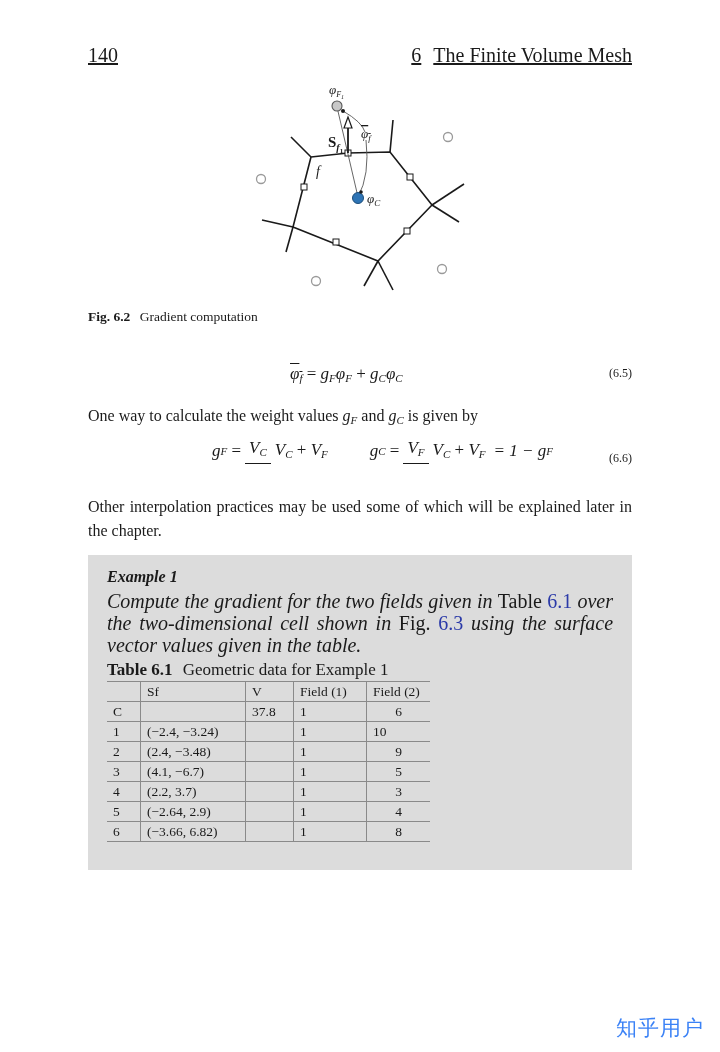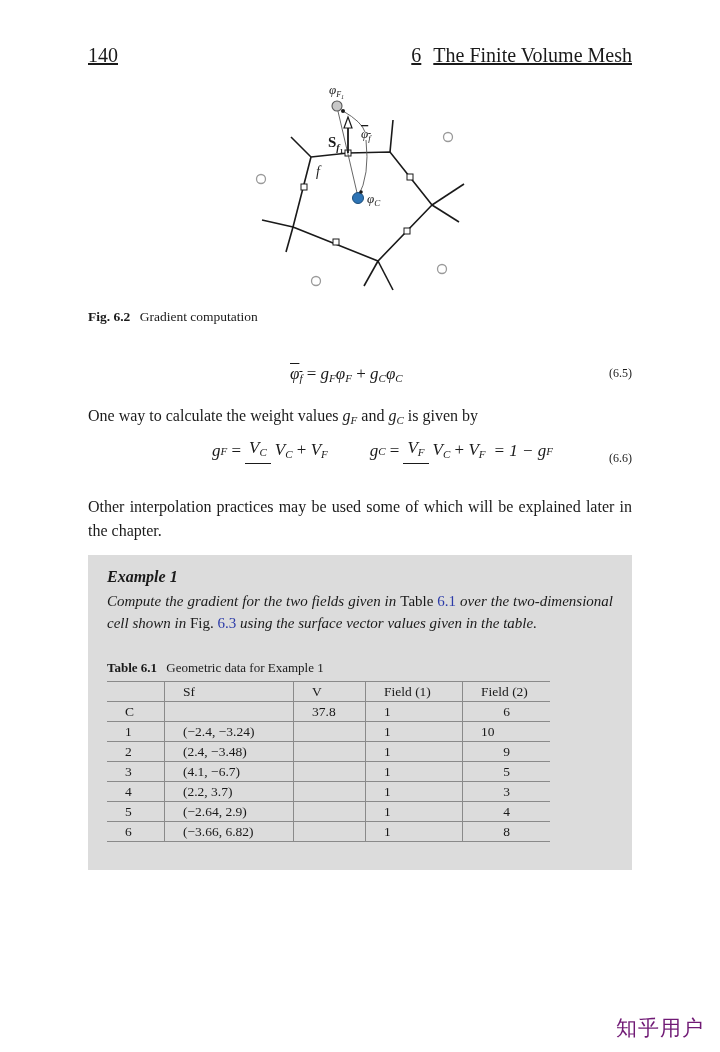--- a/index.html
+++ b/index.html
@@ -16,32 +16,32 @@
   .eq { font-size: 17px; font-style: italic; }
   .eq .up { font-style: normal; }
   .eqnum { right: 88px; font-size: 12px; font-style: normal; text-align: center; }
   .para { left: 88px; width: 544px; font-size: 16px; line-height: 24px; text-align: justify; }
   .frac { display: inline-flex; flex-direction: row; align-items: center; vertical-align: middle; margin: 0 4px; }
   .frac .num { border-bottom: 1px solid #1a1a1a; padding: 0 4px 1px; line-height: 20px; }
   .frac .den { padding: 1px 4px 0; line-height: 20px; }
   sub { font-size: 11px; vertical-align: -3px; }
   .example-box { left: 88px; top: 555px; width: 544px; height: 315px; background: #dcdcdc; }
   .ex-title { left: 107px; top: 568px; font-size: 16px; font-weight: bold; font-style: italic; }
-  .ex-body { left: 107px; top: 590px; width: 506px; font-size: 15px; line-height: 22px; font-style: italic; text-align: justify; }
+  .ex-body { left: 107px; top: 590px; width: 506px; font-size: 20px; line-height: 22px; font-style: italic; text-align: justify; }
   .ex-body .roman { font-style: normal; }
   .ex-body .link { font-style: normal; color: #2b3aa8; }
-  .tbl-caption { left: 107px; top: 660px; font-size: 13px; }
+  .tbl-caption { left: 107px; top: 660px; font-size: 17px; }
   .tbl-caption b { margin-right: 6px; }
   table.data { position: absolute; left: 107px; top: 681px; border-collapse: collapse; font-size: 13.5px; }
-  table.data td { height: 19px; padding: 0 18px; border-bottom: 1px solid #8a8a8a; border-left: 1px solid #8a8a8a; vertical-align: middle; margin-left: 24px; }
+  table.data td { height: 19px; padding: 0 6px; border-bottom: 1px solid #8a8a8a; border-left: 1px solid #8a8a8a; vertical-align: middle; margin-left: 24px; }
   table.data td:first-child { border-left: none; }
   table.data tr:first-child td { border-top: 1px solid #8a8a8a; }
   .c0 { width: 21px; } .c1 { width: 92px; } .c2 { width: 35px; } .c3 { width: 60px; } .c4 { width: 51px; }
   .center { text-align: center; }
-  .watermark { right: 16px; top: 1014px; font-family: "DejaVu Sans", sans-serif; font-size: 21px; color: #701a75; letter-spacing: 1px; }
+  .watermark { right: 16px; top: 1014px; font-family: "DejaVu Sans", sans-serif; font-size: 21px; color: #3b82f6; letter-spacing: 1px; }
 </style>
 </head>
 <body>
 
 <div class="abs running-head page-num">140</div>
 <div class="abs running-head chapter-title"><span class="num">6</span><span>The Finite Volume Mesh</span></div>
 
 <div class="abs figure">
   <svg width="230" height="220" viewBox="0 0 230 220" xmlns="http://www.w3.org/2000/svg">
     <g stroke="#1a1a1a" stroke-width="1.6" fill="none">

